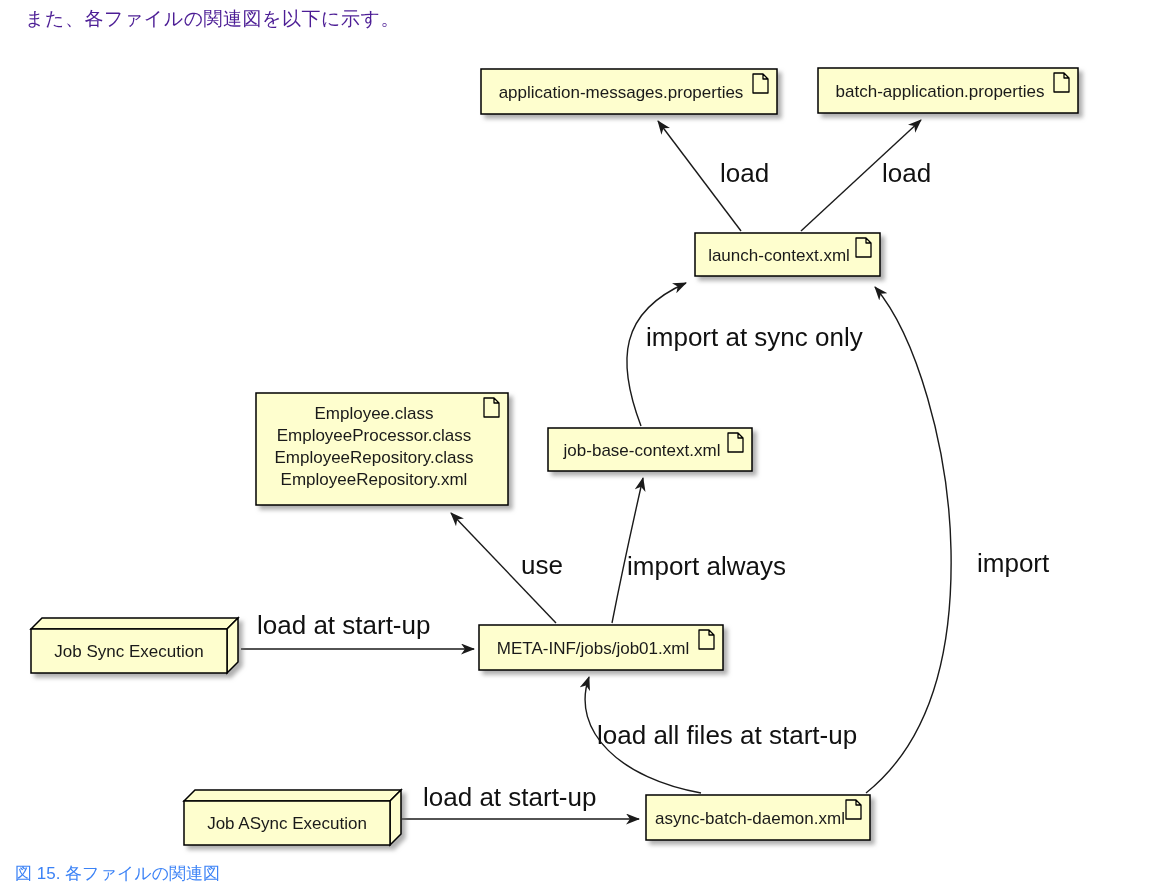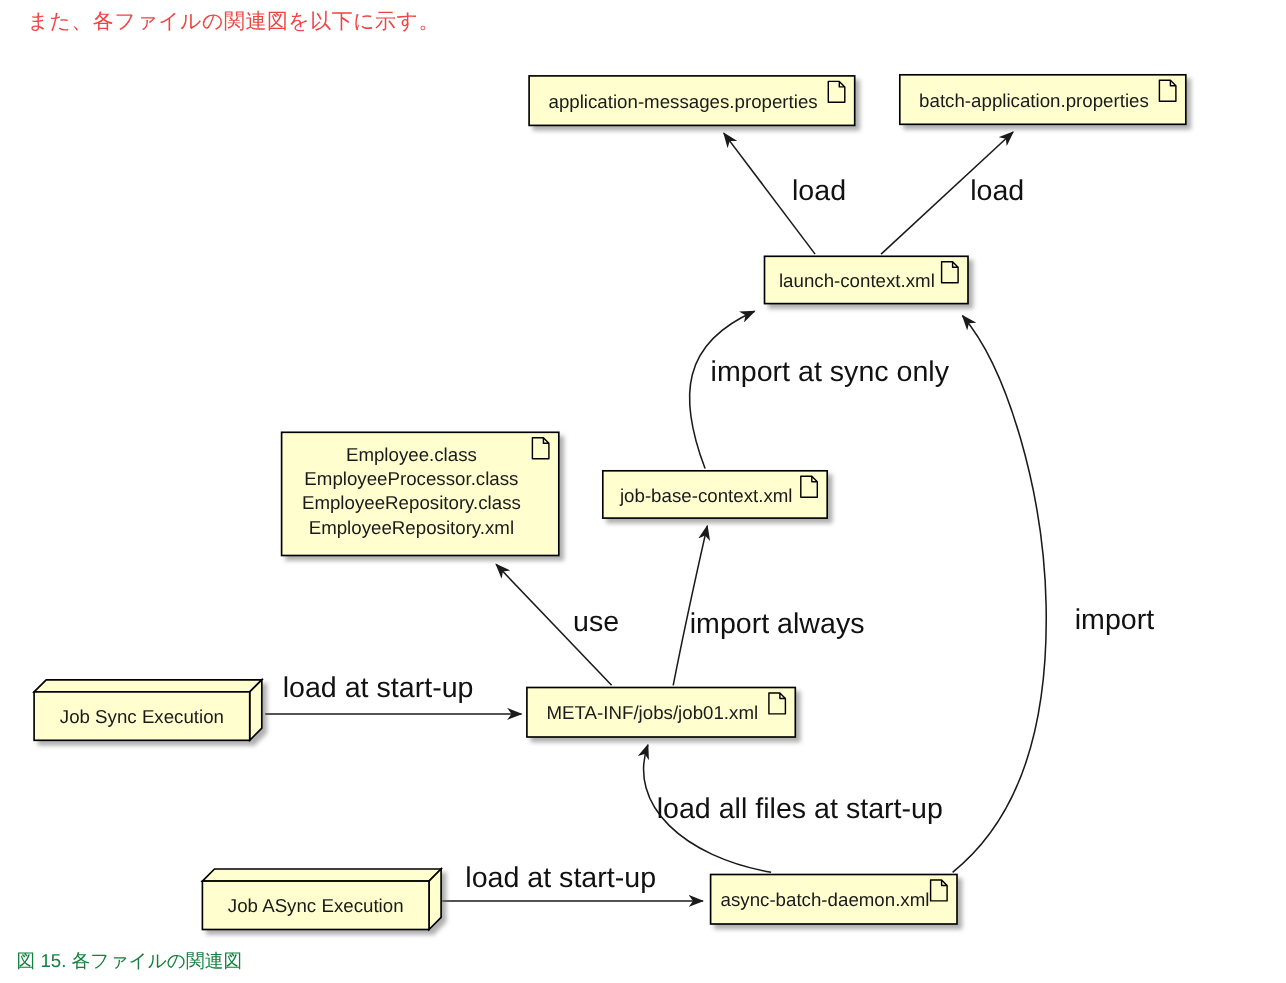--- a/index.html
+++ b/index.html
@@ -1,19 +1,19 @@
 <!DOCTYPE html>
 <html><head>
 <meta charset="utf-8">
 <style>
   html,body{margin:0;padding:0;background:#ffffff;}
   #page{position:relative;width:1169px;height:894px;background:#ffffff;overflow:hidden;
         font-family:"Liberation Sans",sans-serif;}
-  #intro{position:absolute;left:25px;top:6px;font-size:19px;color:#ef4444;letter-spacing:.5px;}
-  #caption{position:absolute;left:15px;top:862px;font-size:17px;color:#15803d;}
+  #intro{position:absolute;left:25px;top:6px;font-size:19px;color:#4c1d95;letter-spacing:.5px;}
+  #caption{position:absolute;left:15px;top:862px;font-size:17px;color:#3b82f6;}
   #diagram{position:absolute;left:0;top:0;}
   .artifact{fill:#fefece;stroke:#000000;stroke-width:1.5;}
   .face{fill:#fefece;stroke:#000000;stroke-width:1.5;stroke-linejoin:miter;}
   .file-icon{fill:#fefece;stroke:#000000;stroke-width:1.3;stroke-linejoin:round;fill-rule:evenodd;}
   .edge{fill:none;stroke:#1a1a1a;stroke-width:1.4;}
   .edge-label{font-size:26px;fill:#111111;}
   .node-label{font-size:17px;fill:#1a1a1a;text-anchor:middle;}
   .shadow{filter:drop-shadow(4px 4px 2px rgba(110,110,110,0.55));}
 </style>
 </head>

